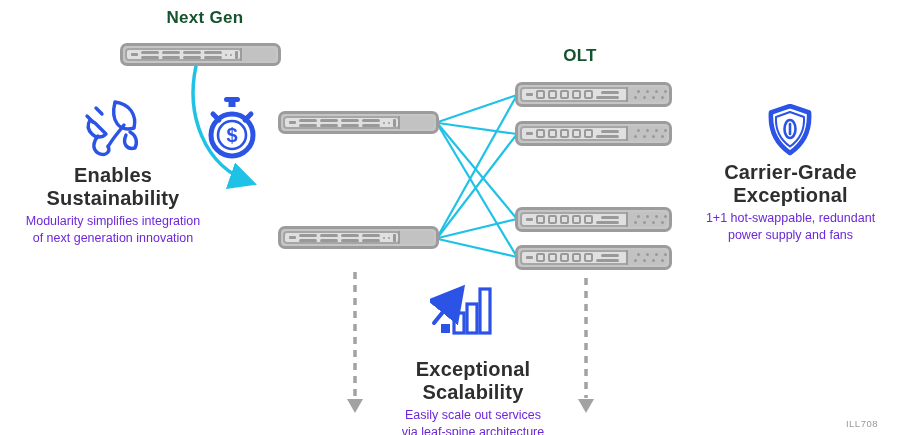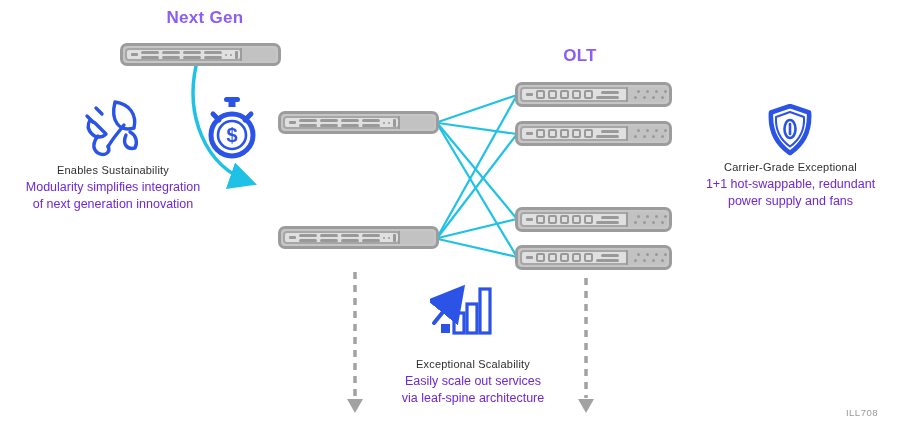--- a/index.html
+++ b/index.html
@@ -4,23 +4,23 @@
 <style>
   html,body { margin:0; padding:0; }
   body { font-family:"Liberation Sans", sans-serif; background:#fff; }
   #stage {
     position:relative; width:900px; height:435px; background:#ffffff;
     overflow:hidden;
   }
   .abs { position:absolute; }
 
   
-  .net-label { font-weight:bold; font-size:17px; color:#8b5cf6; text-align:center; letter-spacing:.3px; }
+  .net-label { font-weight:bold; font-size:17px; color:#14532d; text-align:center; letter-spacing:.3px; }
   .callout { text-align:center; }
-  .callout .title { font-weight:normal; font-size:11px; color:#2e2e2e; letter-spacing:.2px; margin-bottom:3px; }
+  .callout .title { font-weight:bold; font-size:20px; color:#2e2e2e; letter-spacing:.2px; margin-bottom:3px; }
   .callout .sub { font-size:12.5px; color:#6d28d9; line-height:1.32; }
   .figure-id { font-size:9.5px; color:#999; letter-spacing:.5px; }
 
   
   .dev { position:absolute; background:#c6c6c6; border:3px solid #9c9c9c; border-radius:7px; box-sizing:border-box; }
   .devA { width:161px; height:23px; }
   .devB { width:157px; height:25px; }
   .panel { position:absolute; left:2px; top:2px; bottom:2px; background:#e0e0e0; border:2px solid #a6a6a6;
            border-radius:4px; display:flex; align-items:center; box-sizing:border-box; padding:0 4px; gap:3px; }
   .panelA { width:117px; }
@@ -331,15 +331,15 @@
     <div class="sub">1+1 hot-swappable, redundant</div>
     <div class="sub">power supply and fans</div>
   </div>
 
   <div class="abs callout" style="left:368px; top:358px; width:210px;">
     <div class="title">Exceptional Scalability</div>
     <div class="sub">Easily scale out services</div>
     <div class="sub">via leaf-spine architecture</div>
   </div>
 
-  <div class="abs figure-id" style="left:808px; top:407px; width:70px; text-align:right;">ILL708</div>
+  <div class="abs figure-id" style="left:808px; top:418px; width:70px; text-align:right;">ILL708</div>
 
 </div>
 
 </body></html>

